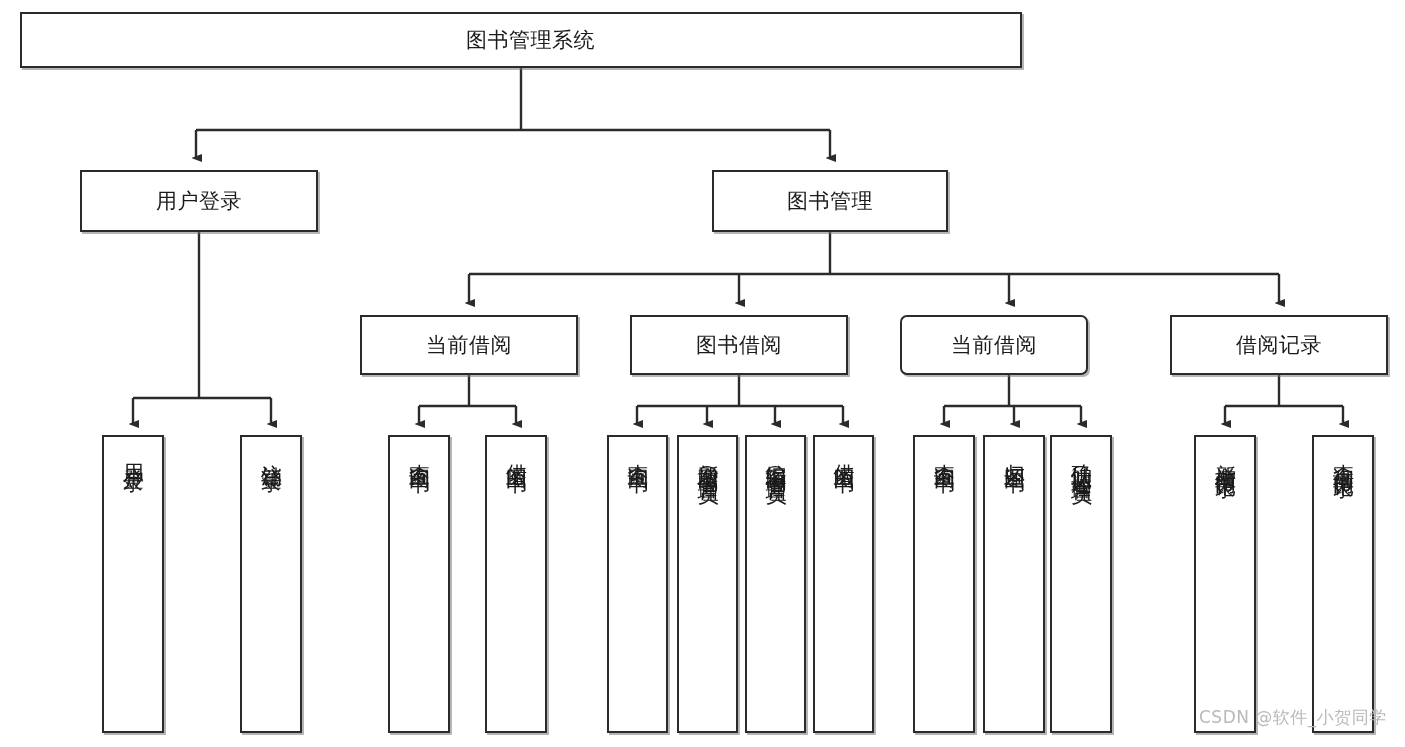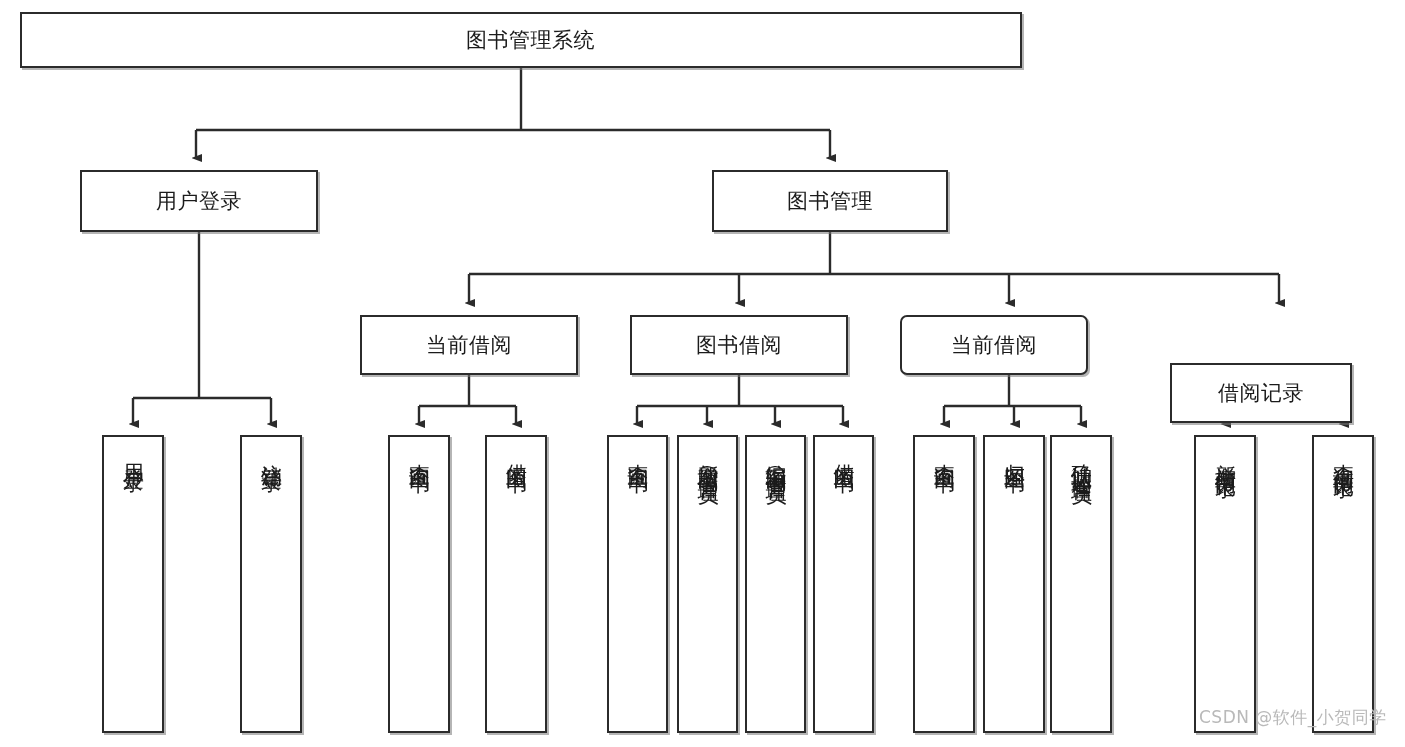--- a/index.html
+++ b/index.html
@@ -143,21 +143,21 @@
 
   <div class="node" style="left:360px; top:315px; width:218px; height:60px;">
     <span class="lbl">当前借阅</span>
   </div>
   <div class="node" style="left:630px; top:315px; width:218px; height:60px;">
     <span class="lbl">图书借阅</span>
   </div>
   <div class="node" style="left:900px; top:315px; width:188px; height:60px;border-radius:7px;">
     <span class="lbl">当前借阅</span>
   </div>
-  <div class="node" style="left:1170px; top:315px; width:182px; height:60px;margin-top:48px;">
+  <div class="node" style="left:1170px; top:315px; width:218px; height:60px;">
     <span class="lbl">借阅记录</span>
   </div>
 
   <div class="node vert" style="left:102px; top:435px; width:62px; height:298px;">
     <span class="lbl">用户登录</span>
   </div>
   <div class="node vert" style="left:240px; top:435px; width:62px; height:298px;">
     <span class="lbl">注销登录</span>
   </div>
 

